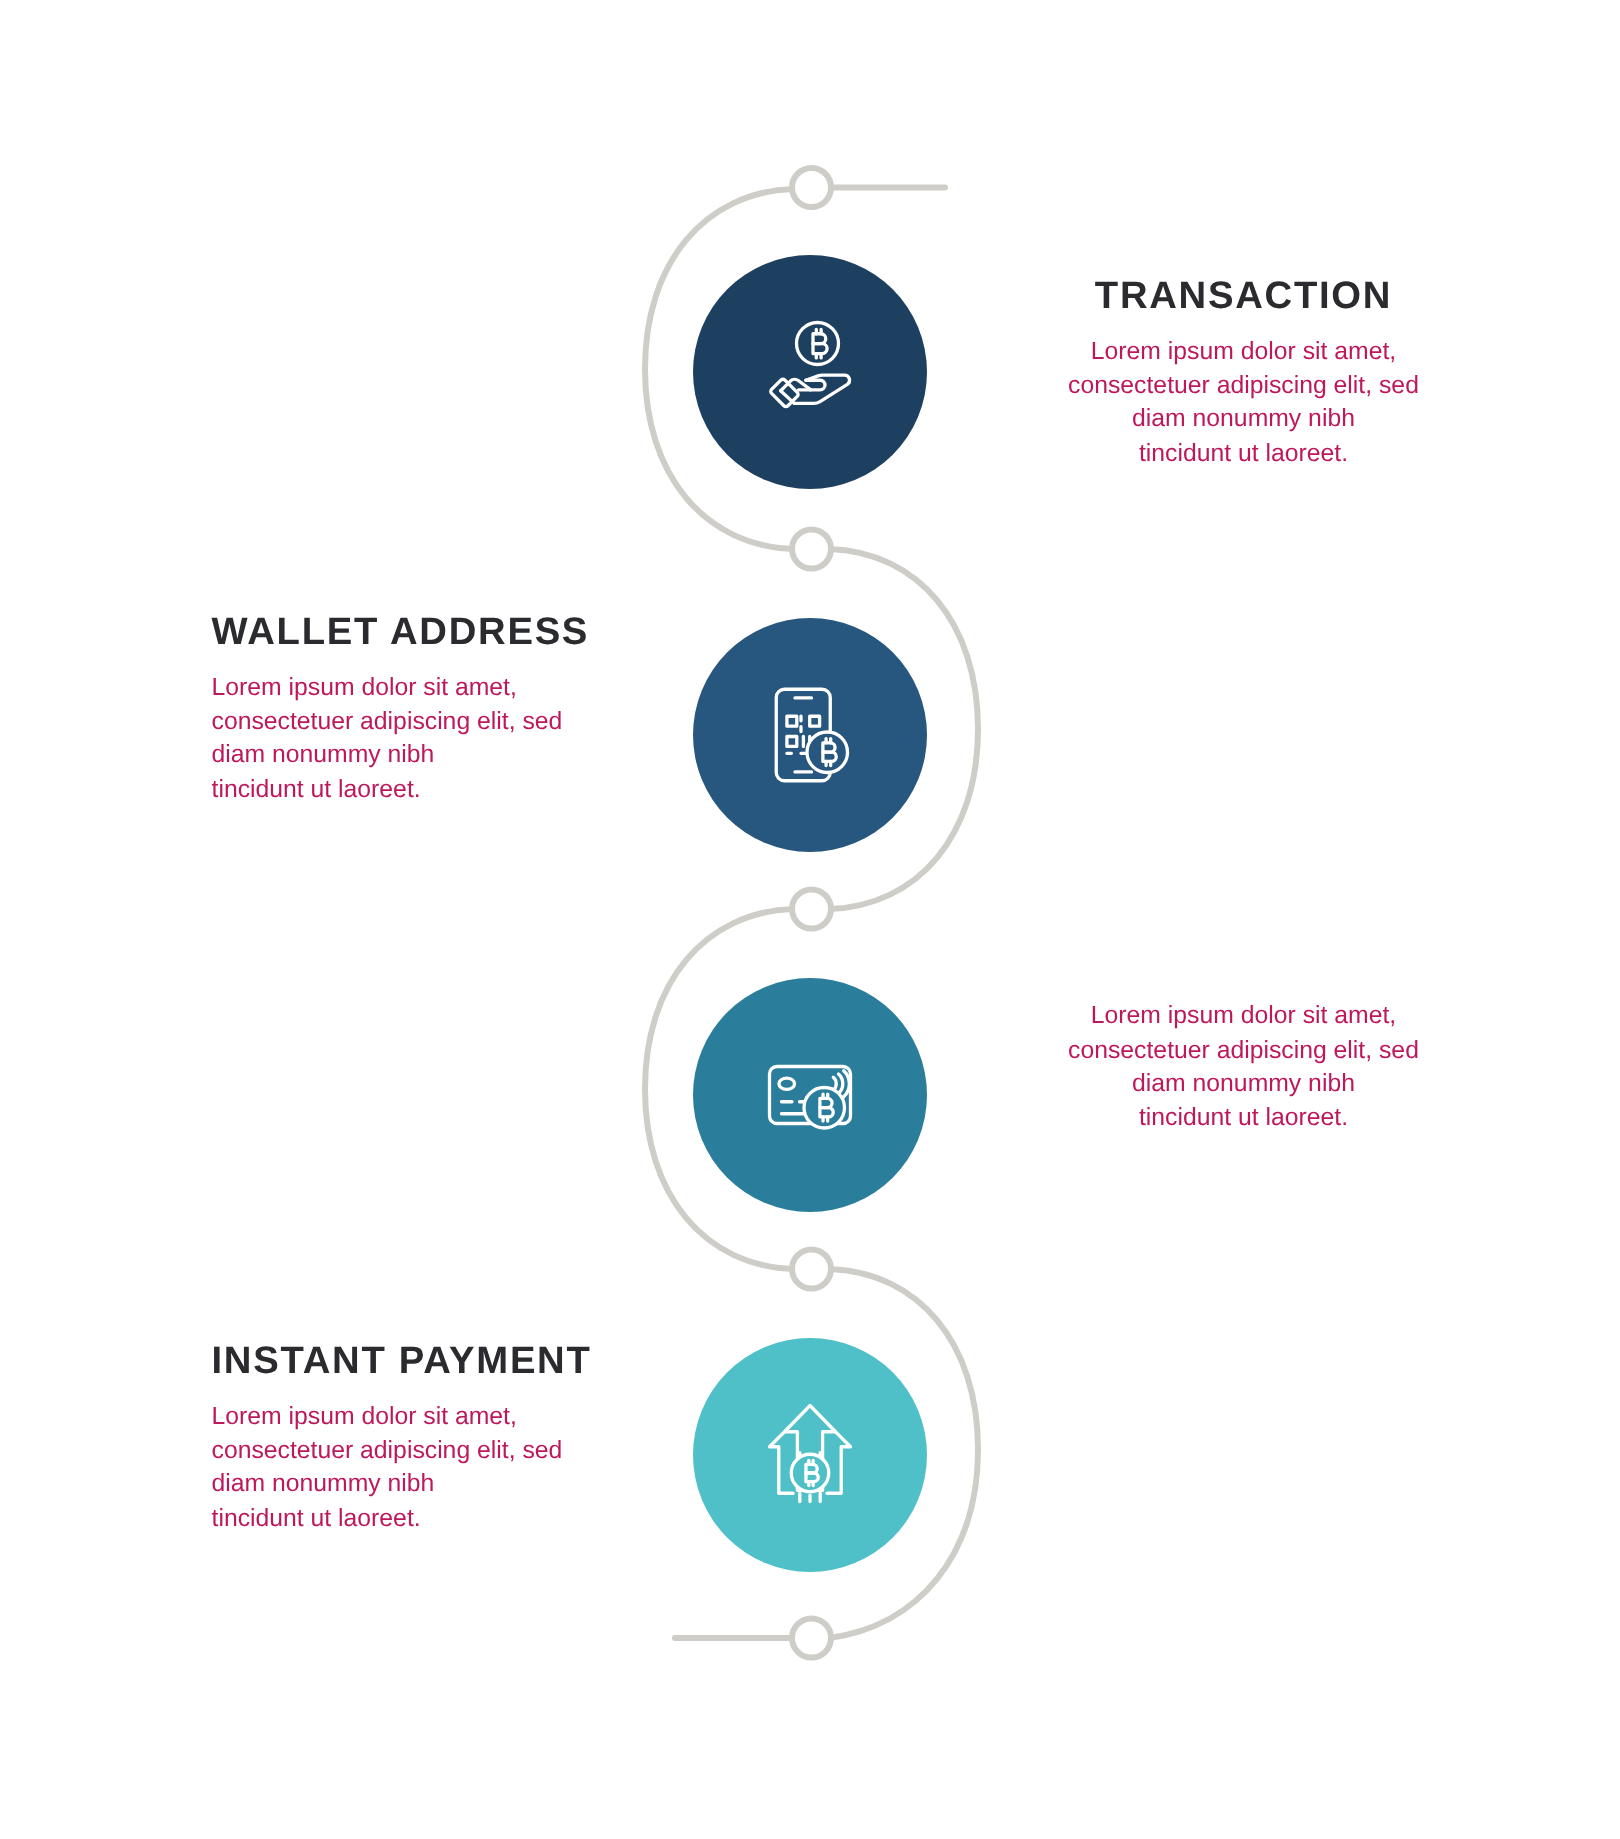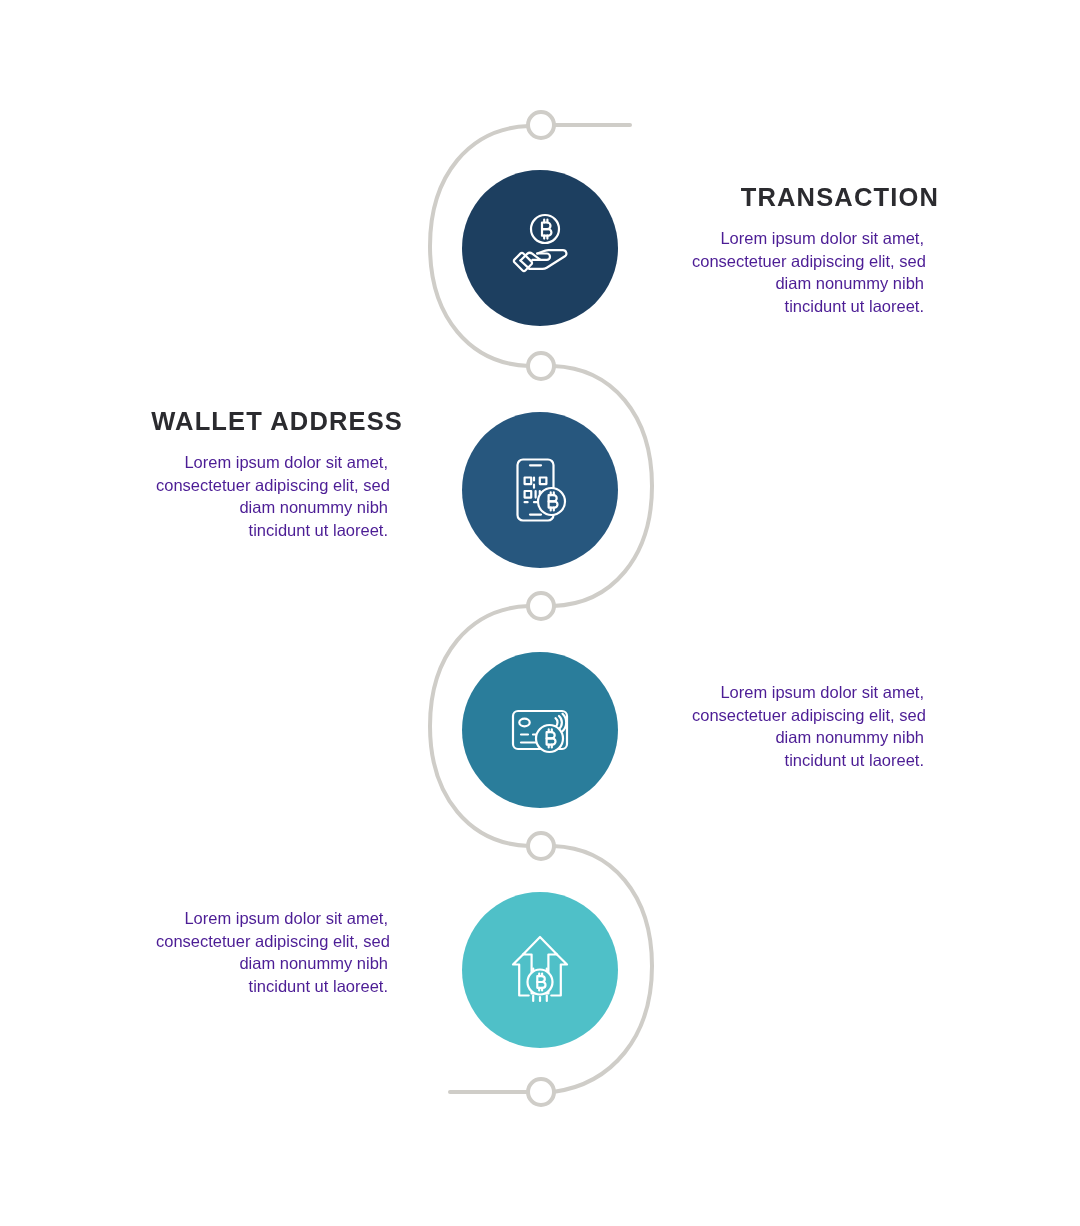--- a/index.html
+++ b/index.html
@@ -43,44 +43,43 @@
     justify-content: center;
   }
   .node-circle svg {
     display: block;
   }
   .text-block {
     position: absolute;
     width: 262px;
   }
   .text-block.right {
-    left: 677px;
-    text-align: right;
+    left: 698px;
+    text-align: center;
   }
   .text-block.left {
     left: 141px;
-    text-align: right;
   }
   .step-title {
     font-family: "Liberation Sans", sans-serif;
     font-size: 25.5px;
     font-weight: bold;
     letter-spacing: 1.15px;
     color: #2b2b2f;
     margin: 0 0 11px 0;
     line-height: 30px;
     text-transform: uppercase;
   }
   .step-desc {
     font-family: "Liberation Sans", sans-serif;
     font-size: 16.5px;
     font-weight: normal;
-    color: #4c1d95;
+    color: #be185d;
     line-height: 22.5px;
-    margin: 15px;
+    margin: 0;
   }
   .step-desc .ln {
     display: block;
     white-space: nowrap;
   }
 </style>
 </head>
 <body>
 
 <div class="infographic">
@@ -195,20 +194,21 @@
           <path d="M36.2 41.5 v8 M49.8 41.5 v8"></path>
           <circle cx="43" cy="55" r="12.5" fill="#4fc0c8"></circle>
           <path d="M40.3 49.2 h4.6 a2.9 2.9 0 0 1 0 5.8 h-4.6 z"></path>
           <path d="M40.3 55 h5.3 a2.9 2.9 0 0 1 0 5.8 h-5.3 z"></path>
           <path d="M42.2 46.6 v2.6 M45.1 46.6 v2.6 M42.2 60.8 v2.6 M45.1 60.8 v2.6"></path>
           <path d="M36.2 68.5 v5.5 M43 70 v4 M49.8 68.5 v5.5"></path>
         </g>
       </svg>
     </div>
     <div class="text-block left" style="top:892px">
+      <h2 class="step-title">INSTANT PAYMENT</h2>
       <p class="step-desc">
         <span class="ln">Lorem ipsum dolor sit amet,</span>
         <span class="ln">consectetuer adipiscing elit, sed</span>
         <span class="ln">diam nonummy nibh</span>
         <span class="ln">tincidunt ut laoreet.</span>
       </p>
     </div>
   </div>
 
 </div>

